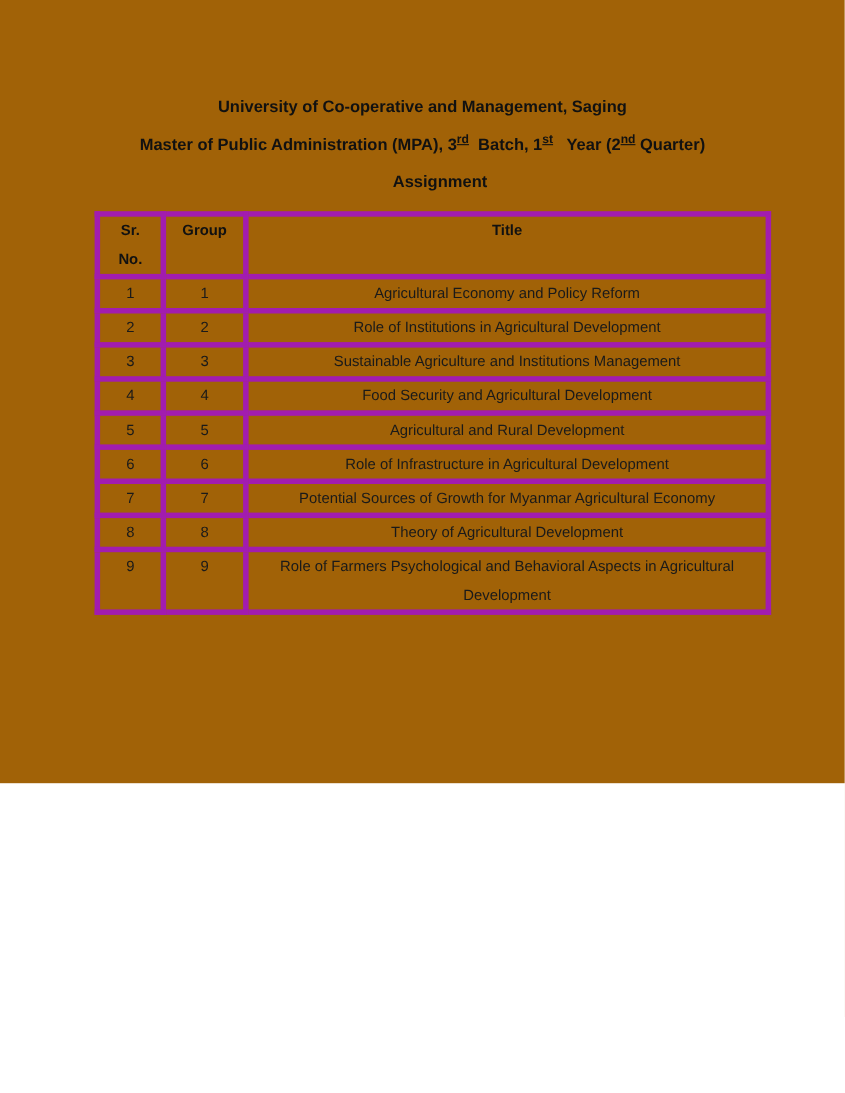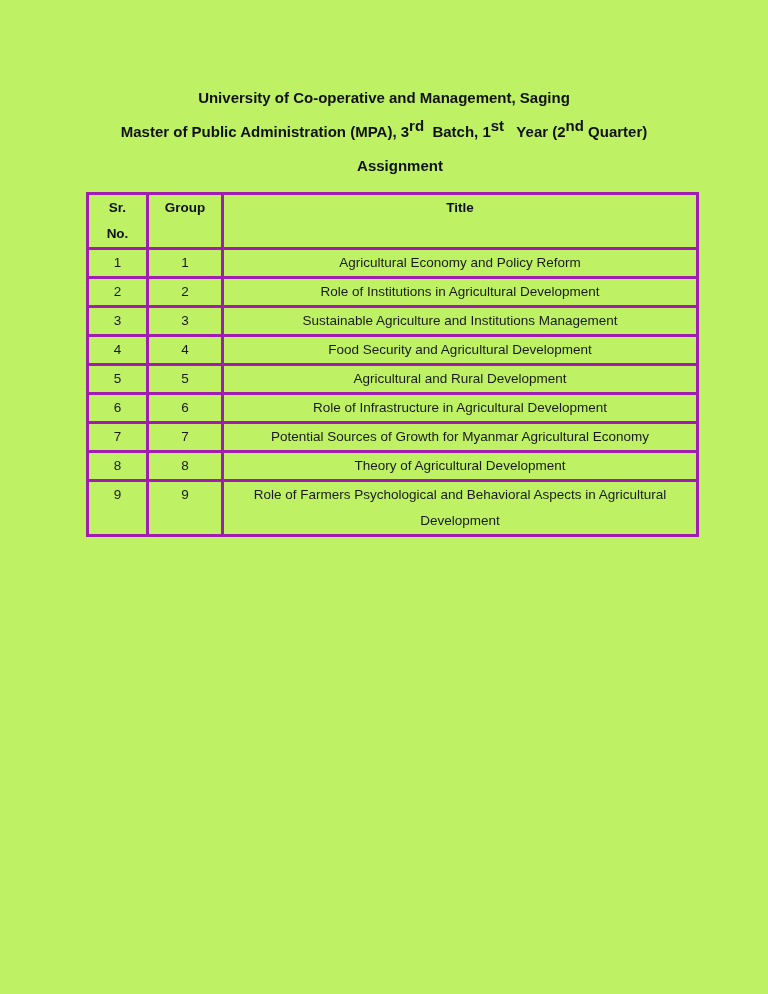--- a/index.html
+++ b/index.html
@@ -6,51 +6,52 @@
   html, body { background: #ffffff; }
   body {
     width: 768px;
     height: 994px;
     font-family: "Liberation Sans", "DejaVu Sans", sans-serif;
     color: #1a1a1a;
     overflow: hidden;
   }
   .page {
     width: 768px;
-    height: 994px;
-    background: #bef264;
+    height: 712px;
+    background: #a16207;
     padding-top: 88px;
   }
   .heading {
     text-align: center;
     font-weight: bold;
     font-size: 15px;
     line-height: 19px;
     margin-bottom: 15px;
     white-space: pre-wrap;
     color: #111111;
   }
   .heading sup {
-    font-size: 15px;
+    font-size: 11px;
     vertical-align: super;
     line-height: 0;
     font-weight: bold;
+    text-decoration: underline;
   }
   .heading.last { margin-bottom: 17px; margin-left: 32px; }
   table.doc-table {
     border-collapse: collapse;
     table-layout: fixed;
     width: 610px;
     margin-left: 86px;
     font-size: 13.5px;
     color: #1a1a1a;
   }
   table.doc-table th,
   table.doc-table td {
-    border: 3px solid #a21caf;
+    border: 5px solid #a21caf;
     line-height: 26px;
     padding: 0 0;
     vertical-align: top;
   }
   table.doc-table th {
     font-weight: bold;
     text-align: center;
     color: #111111;
   }
   .col-sr    { width: 60px; }

